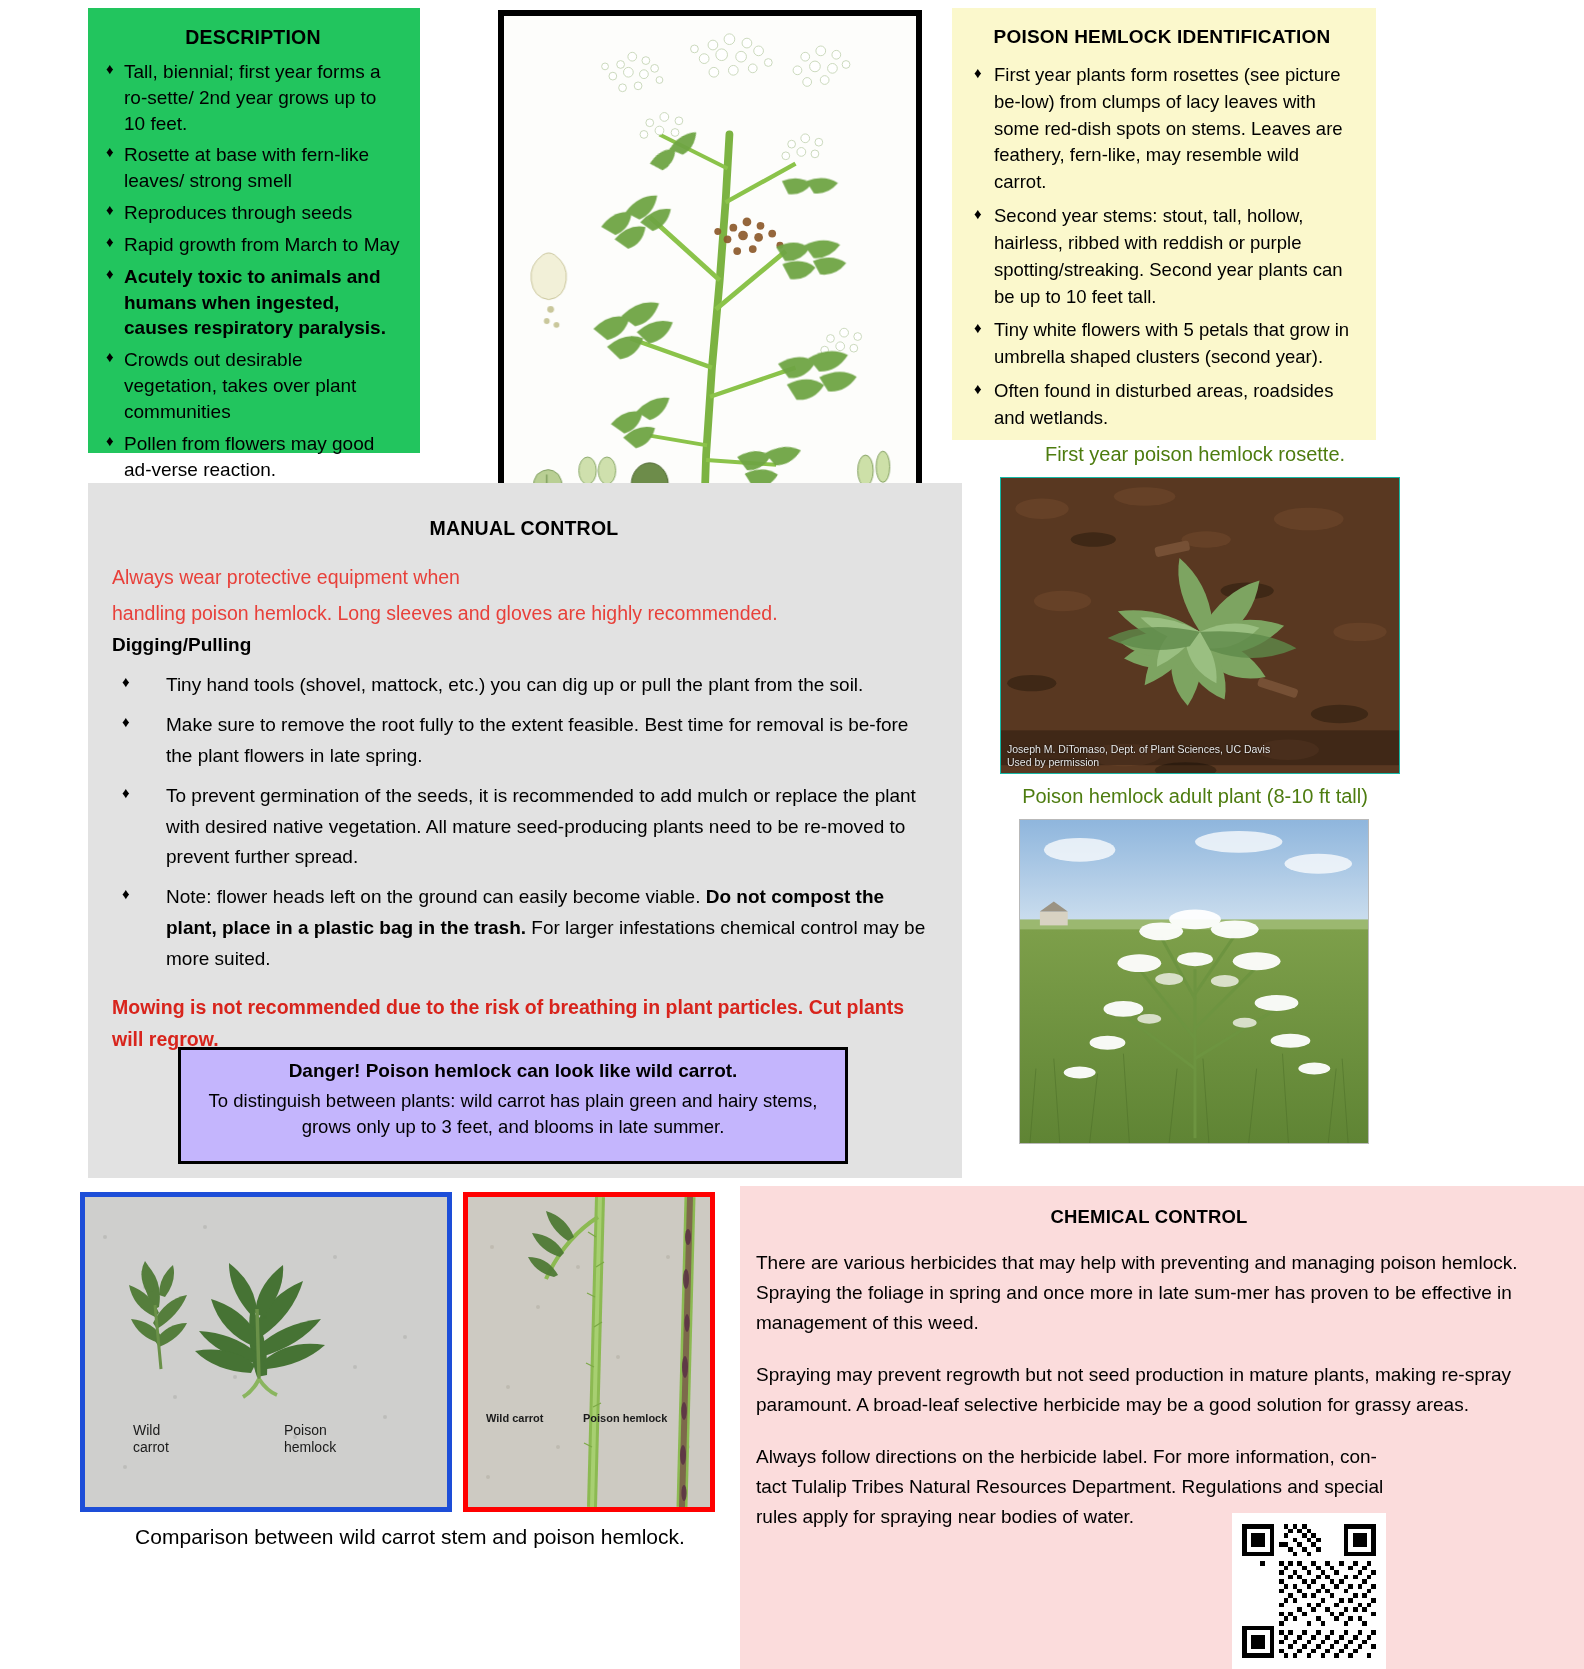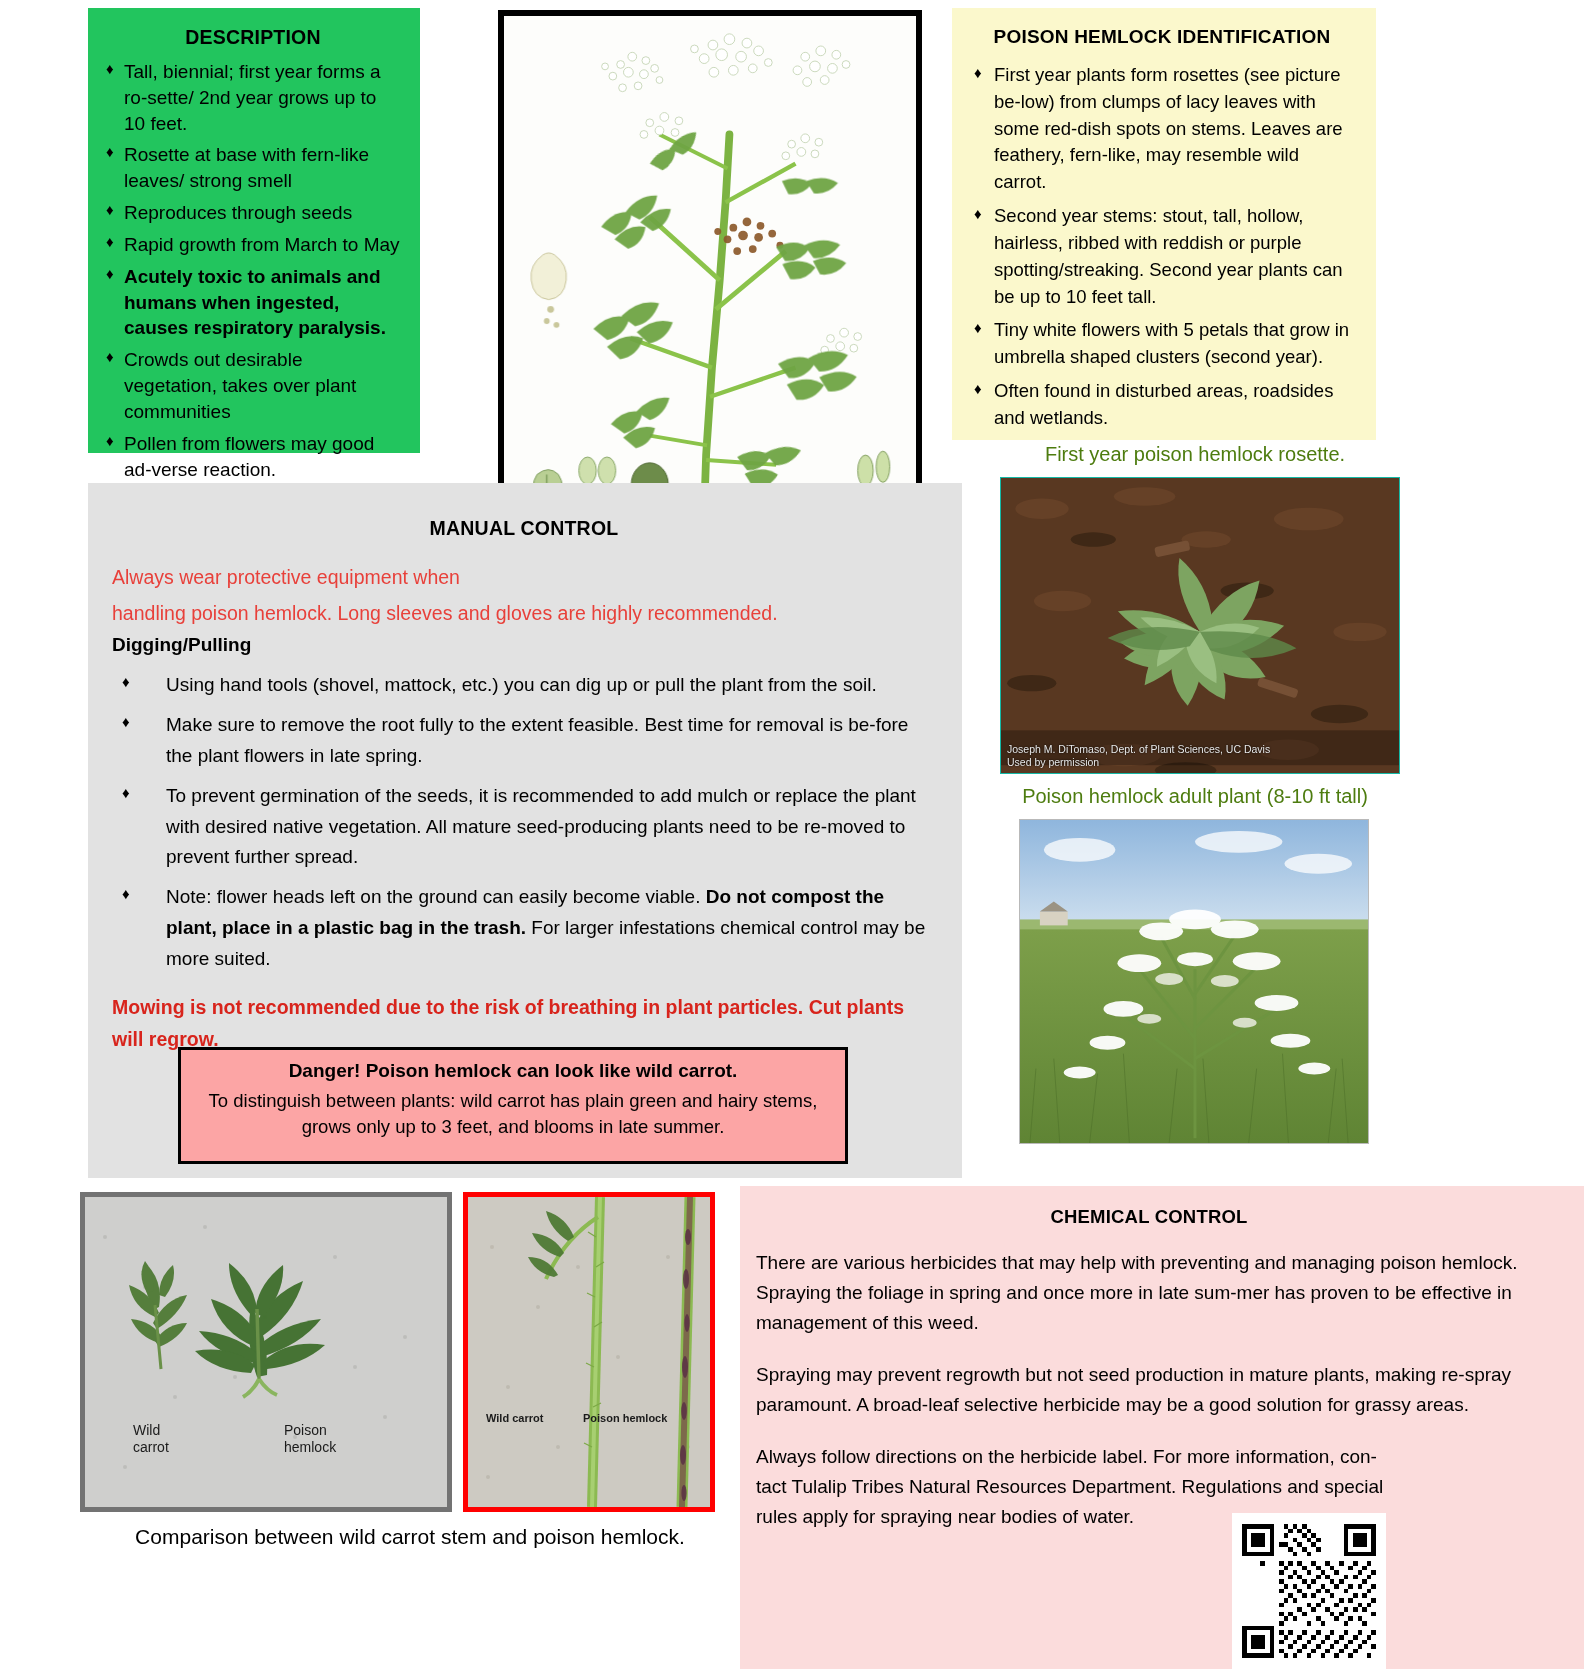--- a/index.html
+++ b/index.html
@@ -100,21 +100,21 @@
     color: #d8241c;
     font-weight: bold;
     font-size: 19.5px;
     line-height: 1.6;
     margin: 18px 0 0 0;
   }
   #danger-box {
     position: absolute;
     left: 178px; top: 1047px; width: 670px; height: 117px;
     border: 3px solid #000;
-    background: #fca5a5;
+    background: #c4b5fd;
     padding: 10px 20px 0 20px;
     text-align: center;
   }
   #danger-box .dhead { font-weight: bold; font-size: 19px; margin-bottom: 6px;}
   #danger-box .dbody { font-size: 18.5px; line-height: 1.42; }
 
   
   .photo-cap {
     position: absolute;
     font-size: 20px;
@@ -140,21 +140,21 @@
     color: #e8e8e8;
     font-size: 10.5px;
     line-height: 1.25;
     text-shadow: 0 0 2px #000;
     font-family: "Liberation Sans", sans-serif;
   }
 
   
   #cmp-left {
     left: 80px; top: 1192px; width: 372px; height: 320px;
-    border: 5px solid #737373;
+    border: 5px solid #1d4ed8;
     overflow: hidden;
   }
   #cmp-right {
     left: 463px; top: 1192px; width: 252px; height: 320px;
     border: 5px solid #ff0000;
     overflow: hidden;
   }
   .cmp-label {
     position: absolute;
     font-size: 14px;
@@ -383,21 +383,21 @@
     <li>Often found  in disturbed areas, roadsides and wetlands.</li>
   </ul>
 </div>
 
 <div class="panel" id="manual-panel">
   <div class="sect-title">MANUAL CONTROL</div>
   <div class="warn">Always wear protective equipment when</div>
   <div class="warn">handling poison hemlock. Long sleeves and gloves are highly recommended.</div>
   <div class="sub-head">Digging/Pulling</div>
   <ul class="dig-list">
-    <li>Using hand tools  (shovel, mattock, etc.) you can dig up or pull the plant from the soil.</li>
+    <li>Tiny hand tools  (shovel, mattock, etc.) you can dig up or pull the plant from the soil.</li>
     <li>Make sure to remove the root  fully to the extent feasible. Best time for removal is be-fore the plant  flowers in late spring.</li>
     <li>To prevent germination of the seeds, it is recommended to add mulch or replace the plant with desired native vegetation. All mature seed-producing plants need to be re-moved to prevent further spread.</li>
     <li><span>Note: flower heads  left on the ground can easily become viable. </span><b>Do not compost the plant, place in a plastic bag in the trash. </b><span> For larger infestations chemical control may be more suited.</span></li>
   </ul>
   <div class="mow-warn">Mowing is not recommended due to the risk of breathing in plant particles. Cut plants will regrow.</div>
 </div>
 
 <div id="danger-box">
   <div class="dhead">Danger!  Poison hemlock can look like wild carrot.</div>
   <div class="dbody">To distinguish between plants: wild carrot has plain green and hairy stems, grows only up to 3 feet, and blooms in late summer.</div>

